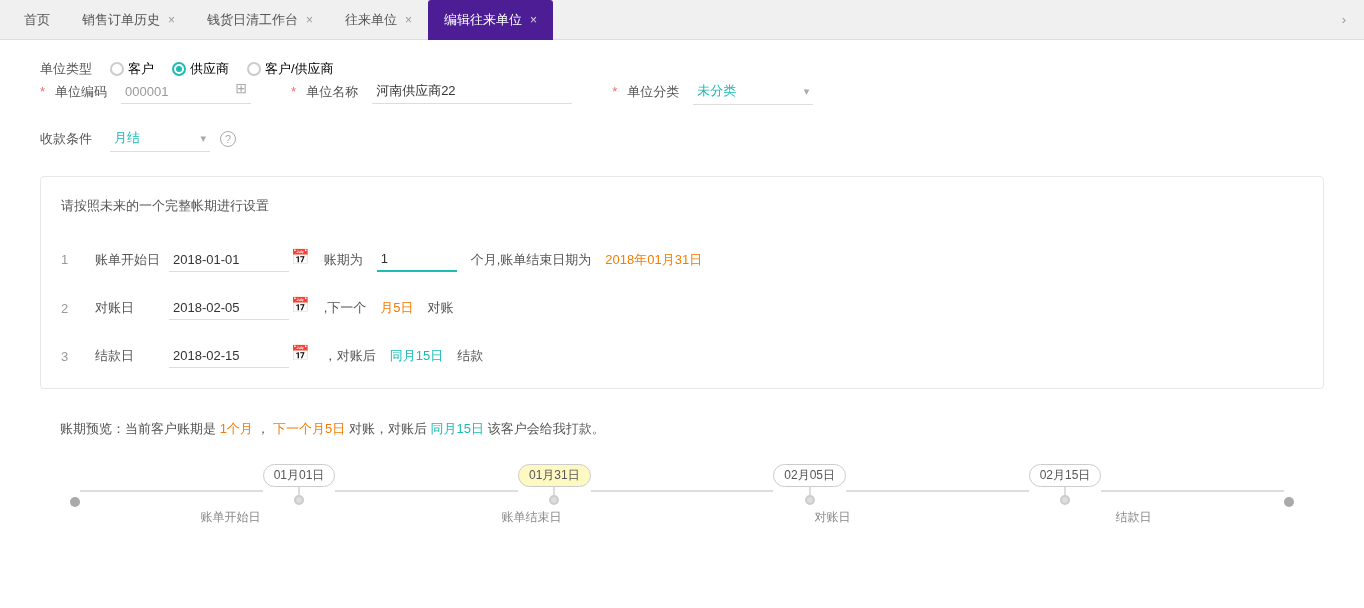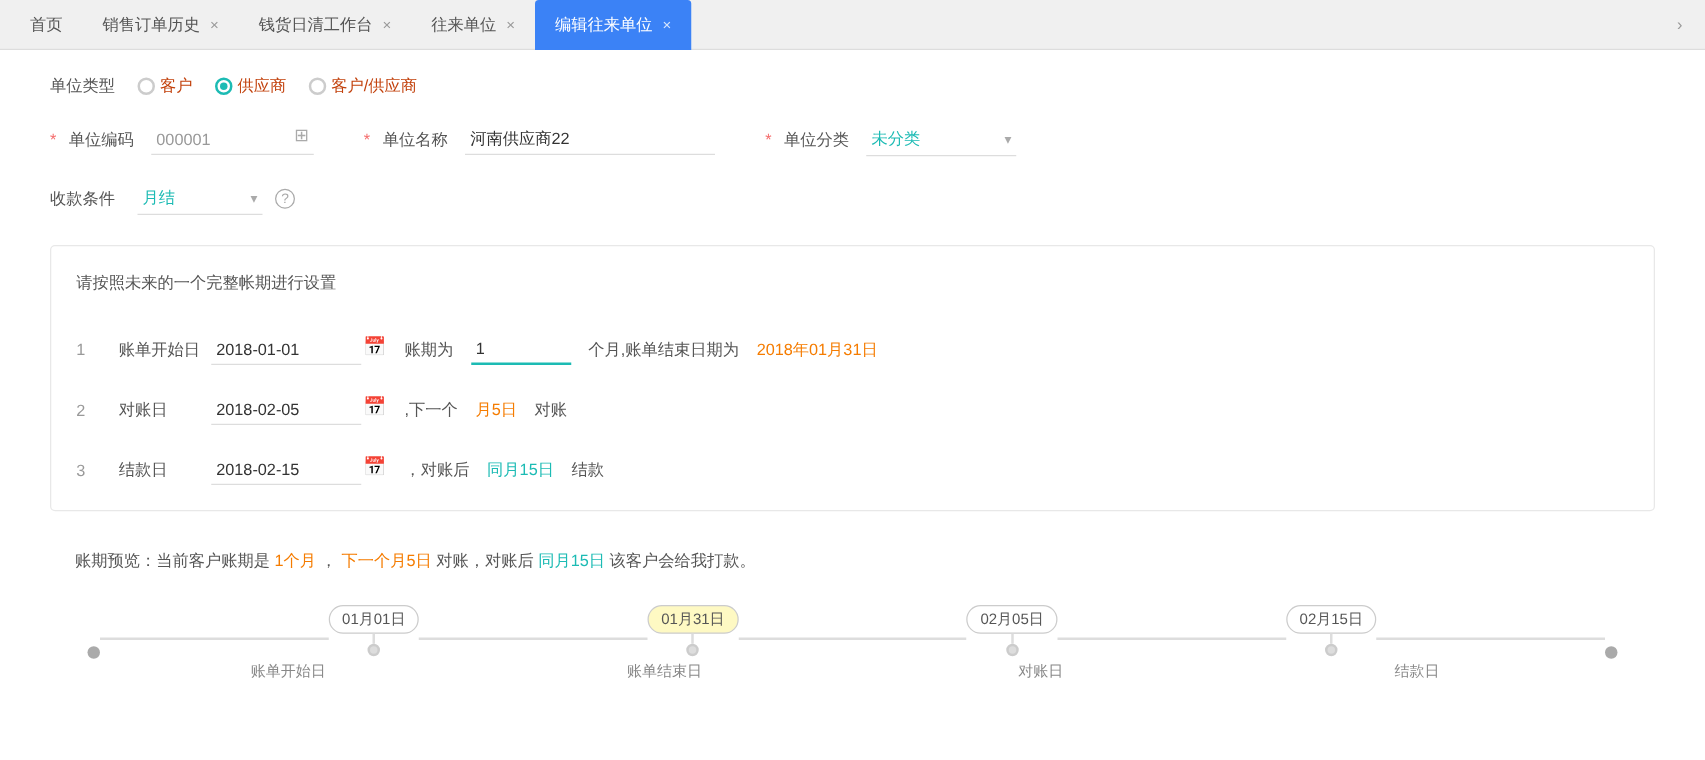--- a/index.html
+++ b/index.html
@@ -25,21 +25,21 @@
       position: relative;
       white-space: nowrap;
       background: transparent;
     }
     .tab .close-icon {
       margin-left: 8px;
       font-size: 12px;
       color: #999;
     }
     .tab.active {
-      background: #3b82f6;
+      background: #4c1d95;
       color: #fff;
       border-radius: 3px 3px 0 0;
     }
     .tab.active .close-icon {
       color: rgba(255,255,255,0.8);
     }
     .tab-more {
       margin-left: auto;
       padding: 0 10px;
       color: #999;
@@ -50,21 +50,20 @@
     .main-content {
       background: #fff;
       padding: 20px 40px;
       min-height: calc(100vh - 40px);
     }
 
     
     .form-row {
       display: flex;
       align-items: center;
-      margin-bottom: 20px;
       flex-wrap: wrap;
       gap: 10px;
     }
 
     .form-label {
       font-size: 13px;
       color: #555;
       margin-right: 8px;
       white-space: nowrap;
     }
@@ -77,21 +76,21 @@
     .radio-group {
       display: flex;
       align-items: center;
       gap: 18px;
     }
     .radio-item {
       display: flex;
       align-items: center;
       gap: 4px;
       cursor: pointer;
-      color: #c2410c;
+      color: #000000;
       justify-content: flex-end;
     }
     .radio-circle {
       width: 14px;
       height: 14px;
       border-radius: 50%;
       border: 2px solid #ccc;
       display: flex;
       align-items: center;
       justify-content: center;

